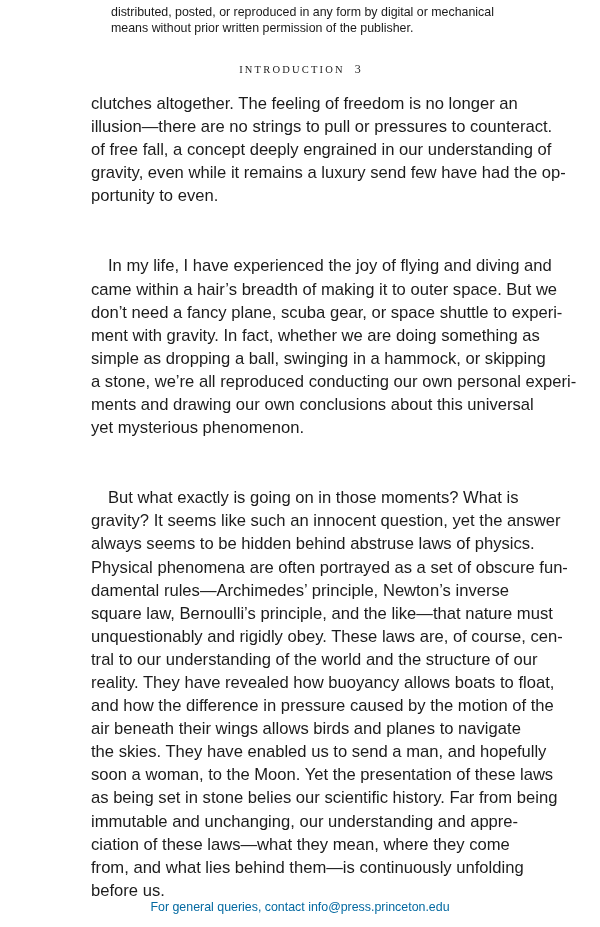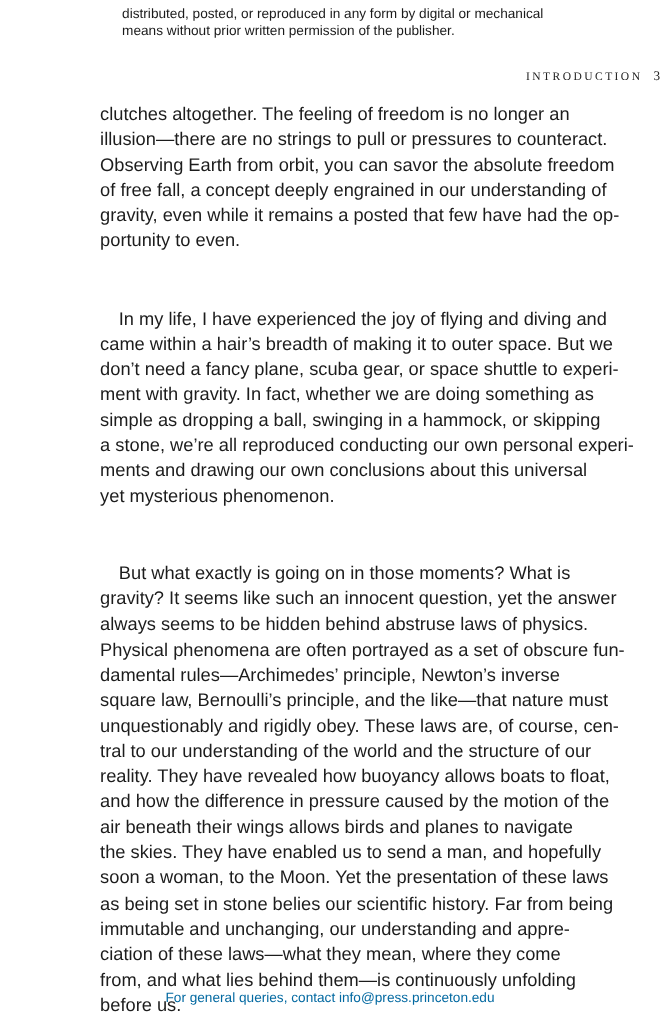--- a/index.html
+++ b/index.html
@@ -24,21 +24,21 @@
       color: #1a1a1a;
     }
     .copyright div {
       white-space: nowrap;
     }
     .running-head {
       position: absolute;
       left: 0;
       top: 62px;
       width: 600px;
-      text-align: right;
+      text-align: center;
       font-family: "Liberation Serif", serif;
       font-size: 10.5px;
       letter-spacing: 2.2px;
       color: #222;
     }
     .running-head .page-num {
       margin-left: 10px;
       letter-spacing: 0;
       font-size: 12px;
     }
@@ -86,23 +86,22 @@
 
 <div class="running-head">
   <span>INTRODUCTION</span><span class="page-num">3</span>
 </div>
 
 <div class="body-text">
 
   <div>
     <div class="line">clutches altogether. The feeling of freedom is no longer an</div>
     <div class="line">illusion—there are no strings to pull or pressures to counteract.</div>
-    <div class="line">Observing Earth from orbit, you can savor the absolute freedom</div>
     <div class="line">of free fall, a concept deeply engrained in our understanding of</div>
-    <div class="line">gravity, even while it remains a posted that few have had the op-</div>
+    <div class="line">gravity, even while it remains a luxury send few have had the op-</div>
     <div class="line last">portunity to even.</div>
   </div>
 
   <div>
     <div class="line indent">In my life, I have experienced the joy of flying and diving and</div>
     <div class="line">came within a hair’s breadth of making it to outer space. But we</div>
     <div class="line">don’t need a fancy plane, scuba gear, or space shuttle to experi-</div>
     <div class="line">ment with gravity. In fact, whether we are doing something as</div>
     <div class="line">simple as dropping a ball, swinging in a hammock, or skipping</div>
     <div class="line">a stone, we’re all reproduced conducting our own personal experi-</div>

